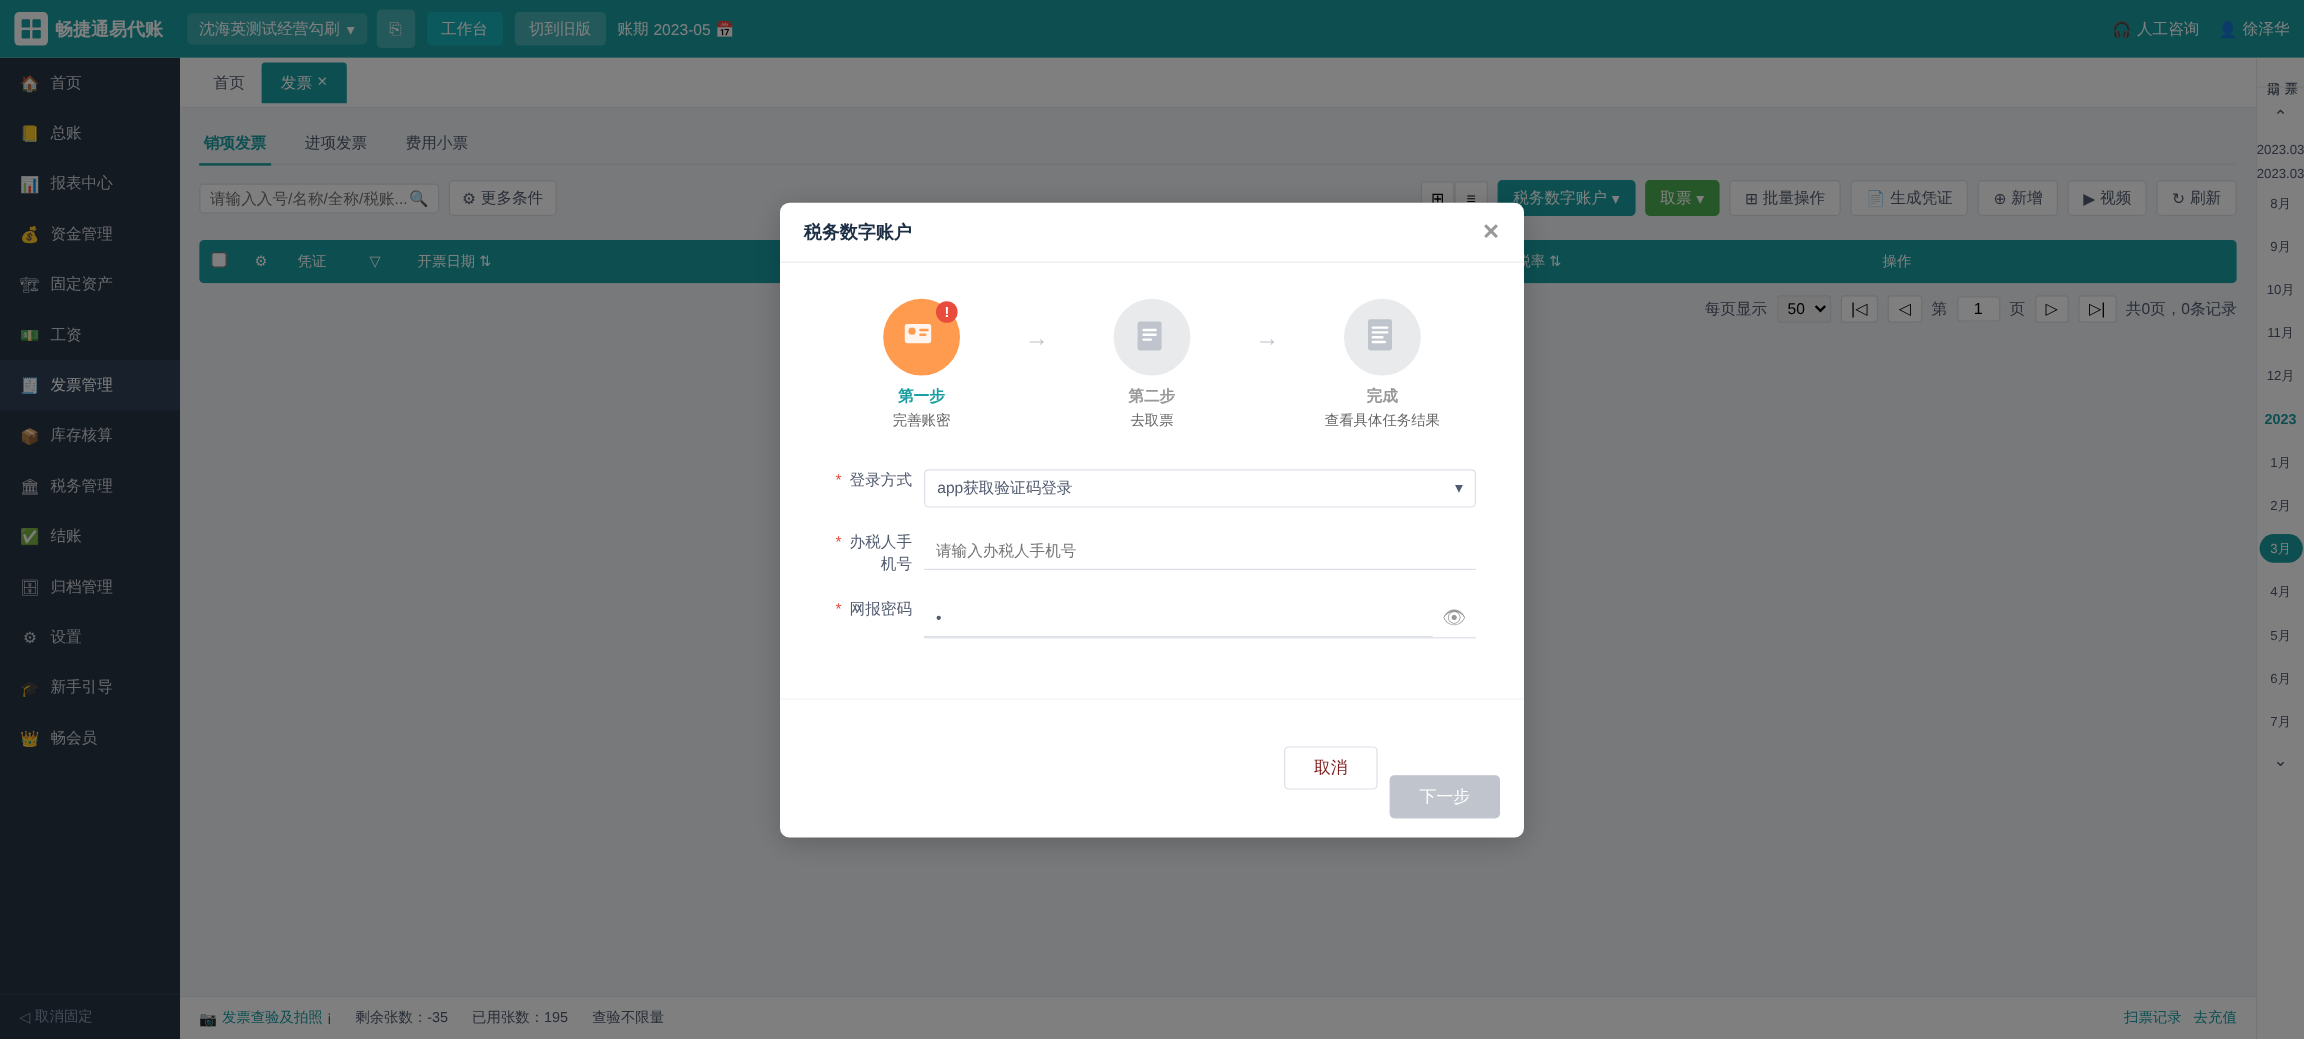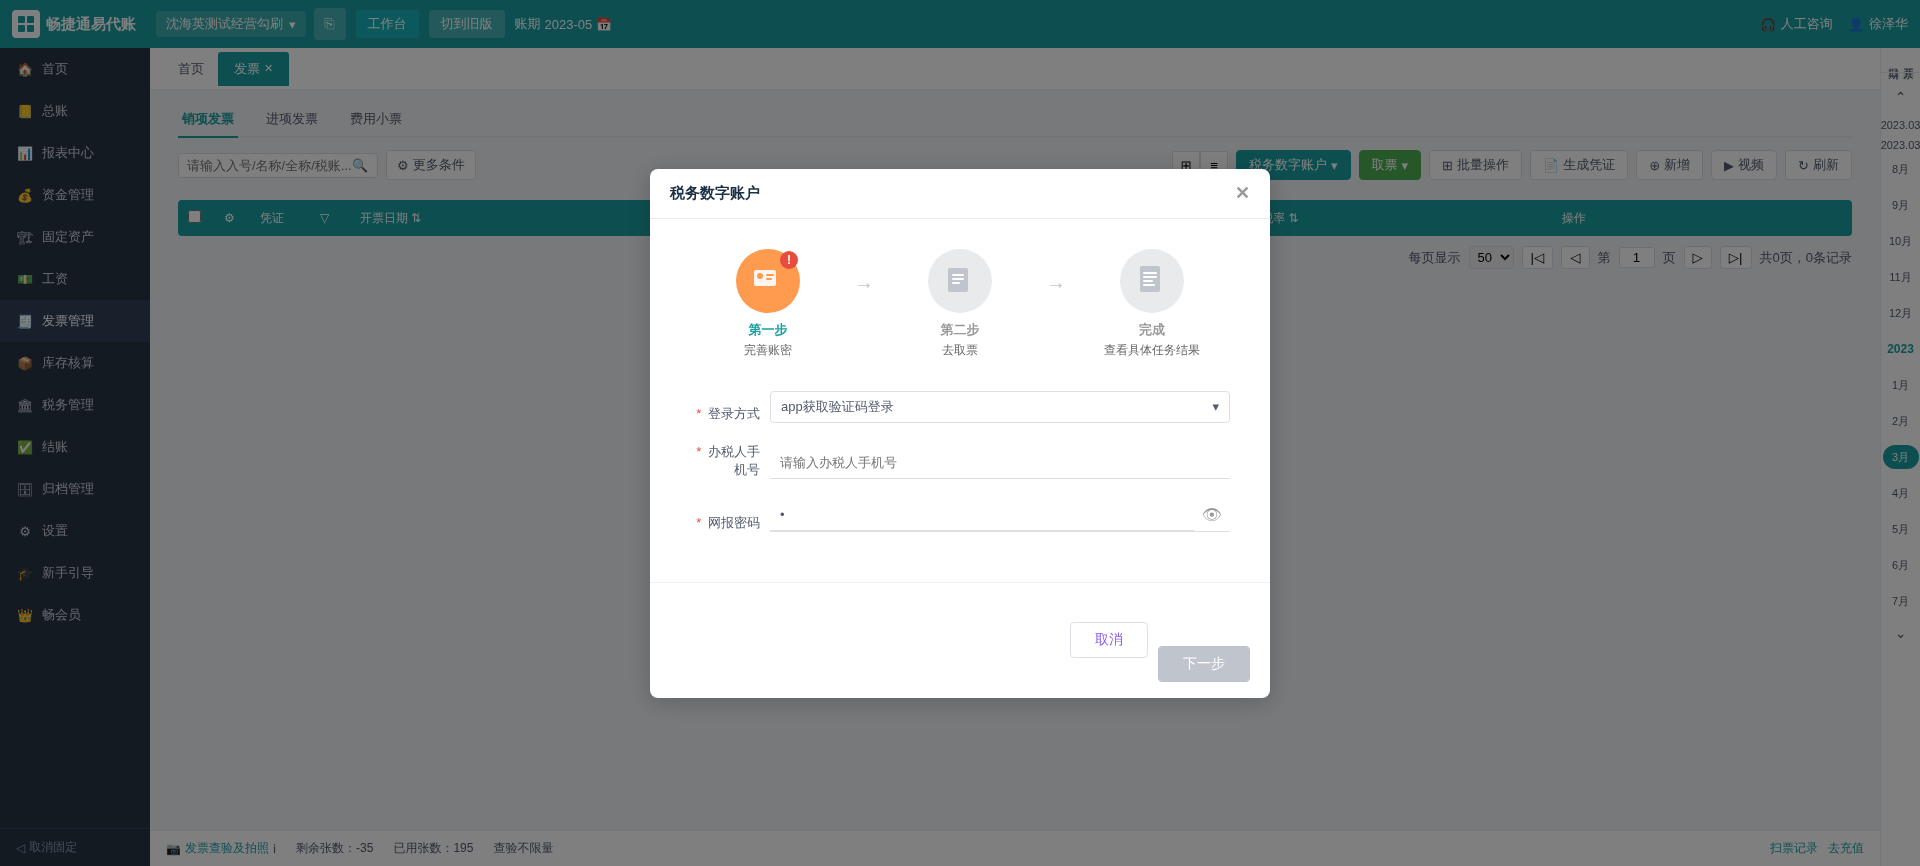--- a/index.html
+++ b/index.html
@@ -69,21 +69,21 @@
       flex-shrink: 0;
     }
     .tab-item {
       padding: 8px 16px; border-radius: 3px 3px 0 0; cursor: pointer;
       font-size: 13px; color: #515a6e; display: flex; align-items: center; gap: 4px;
     }
     .tab-item.active { background: #1a9fa3; color: #fff; }
     .tab-home { color: #515a6e; font-size: 13px; padding: 8px 12px; cursor: pointer; }
 
     
-    .content-area { flex: 1; padding: 12px 28px; overflow: auto; position: relative; }
+    .content-area { flex: 1; padding: 12px 16px; overflow: auto; position: relative; }
 
     
     .invoice-tabs { display: flex; gap: 24px; border-bottom: 2px solid #e8eaec; margin-bottom: 12px; }
     .invoice-tab { padding: 8px 4px; font-size: 13px; cursor: pointer; color: #515a6e; border-bottom: 2px solid transparent; margin-bottom: -2px; }
     .invoice-tab.active { color: #1a9fa3; border-bottom-color: #1a9fa3; font-weight: bold; }
 
     
     .toolbar { display: flex; align-items: center; justify-content: flex-end; gap: 8px; margin-bottom: 10px; }
     .toolbar-btn {
       display: flex; align-items: center; gap: 4px; padding: 5px 12px;
@@ -162,40 +162,40 @@
       width: 18px; height: 18px; background: #e74c3c; border-radius: 50%;
       display: flex; align-items: center; justify-content: center;
       color: #fff; font-size: 12px; font-weight: bold;
     }
     .step-arrow { flex-shrink: 0; margin-top: 22px; color: #c0c4cc; font-size: 20px; padding: 0 8px; }
     .step-label { margin-top: 8px; font-size: 13px; color: #1a9fa3; font-weight: bold; }
     .step-label.inactive { color: #999; }
     .step-desc { font-size: 12px; color: #666; margin-top: 3px; text-align: center; }
 
     
-    .form-item { display: flex; align-items: flex-end; margin-bottom: 20px; }
+    .form-item { display: flex; align-items: flex-start; margin-bottom: 20px; }
     .form-label { width: 80px; font-size: 13px; color: #515a6e; text-align: right; padding-right: 10px; flex-shrink: 0; }
     .form-label.required::before { content: '*'; color: #e74c3c; margin-right: 3px; }
     .form-control { flex: 1; }
     .form-select {
       width: 100%; height: 32px; border: 1px solid #dcdfe6; border-radius: 4px;
       padding: 0 10px; font-size: 13px; display: flex; align-items: center;
       justify-content: space-between; cursor: pointer; background: #fff; color: #515a6e;
     }
     .form-input {
       width: 100%; height: 32px; border: 0; border-bottom: 1px solid #dcdfe6;
       padding: 0 10px; font-size: 13px; outline: none; background: transparent;
       color: #515a6e;
     }
     .form-input-wrap { display: flex; align-items: center; border-bottom: 1px solid #dcdfe6; }
     .eye-icon { padding: 0 8px; color: #999; cursor: pointer; font-size: 16px; }
 
     
     .btn { padding: 8px 24px; border-radius: 4px; cursor: pointer; font-size: 14px; border: 1px solid; }
-    .btn-default { background: #fff; color: #8b5cf6; border-color: #dcdfe6; text-align: center; }
+    .btn-default { background: #fff; color: #7f1d1d; border-color: #dcdfe6; text-align: center; }
     .btn-primary { background: #c0c4cc; color: #fff; border-color: #c0c4cc; margin-top: 47px; }
   </style>
 </head>
 <body>
 
 <div class="topbar">
   <div class="topbar-logo">
     <div class="topbar-logo-icon">
       <svg viewBox="0 0 20 20" fill="#1a9fa3">
           <rect x="2" y="2" width="7" height="7" rx="1"></rect>

